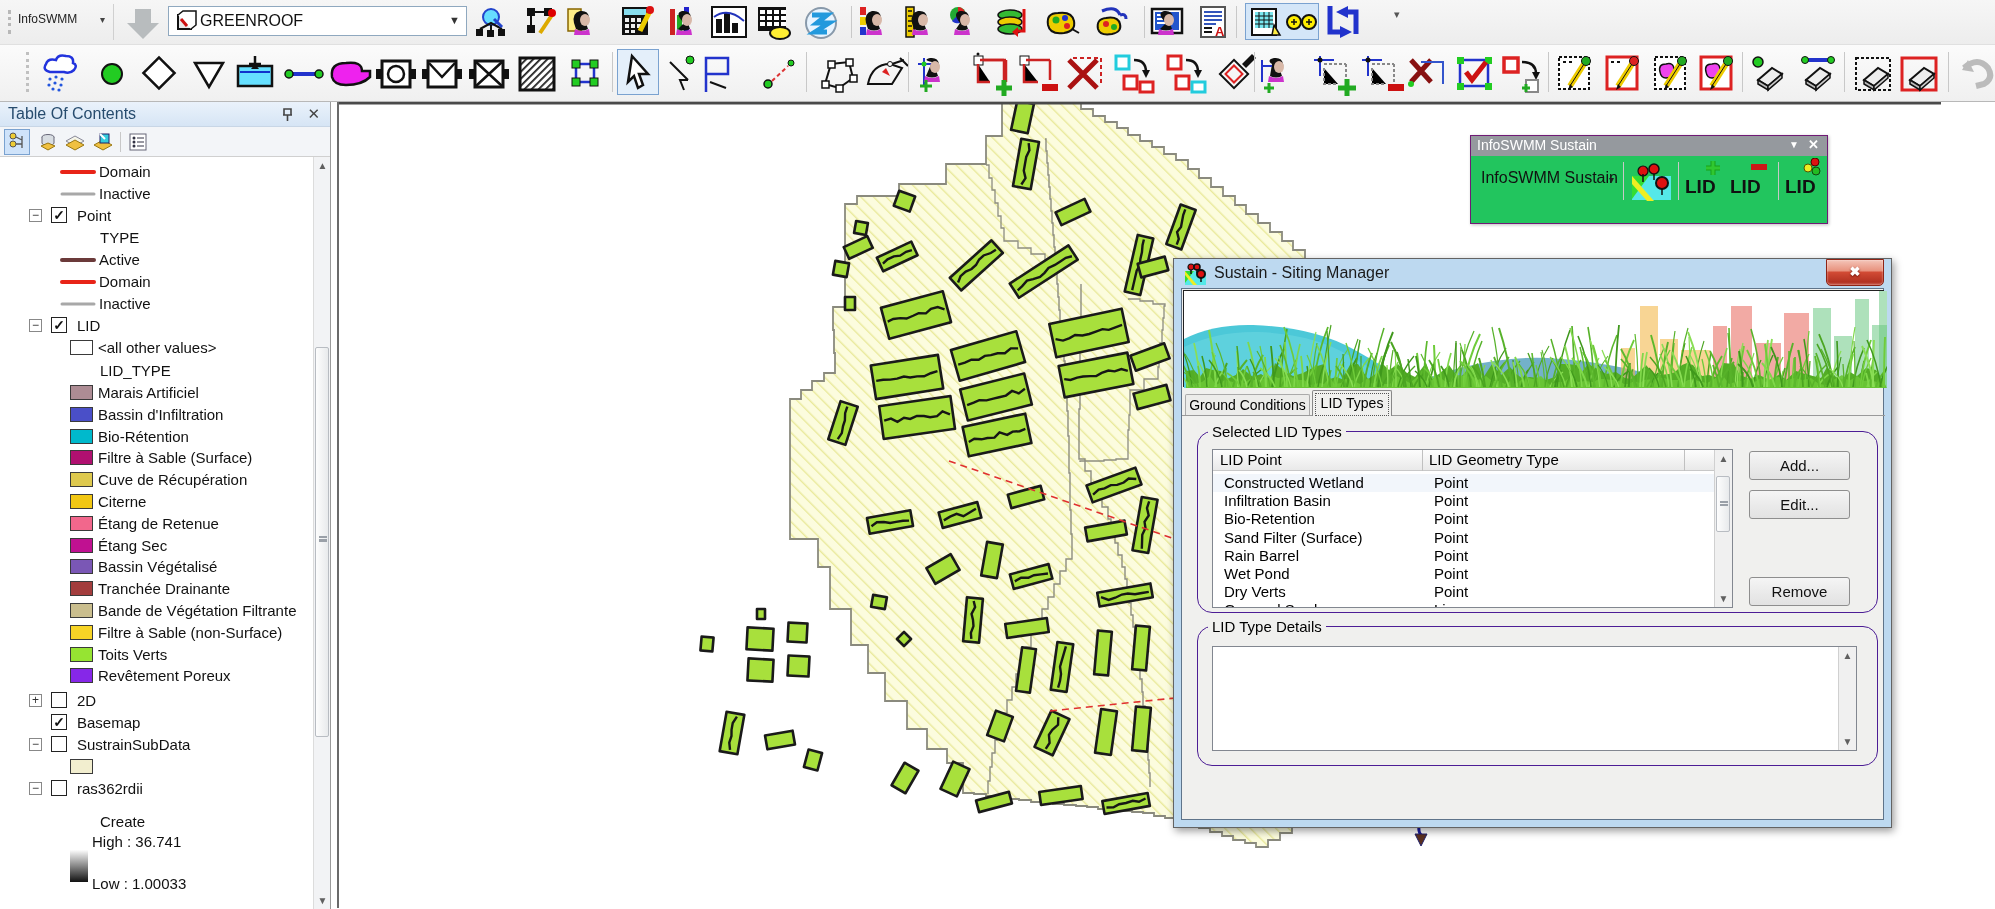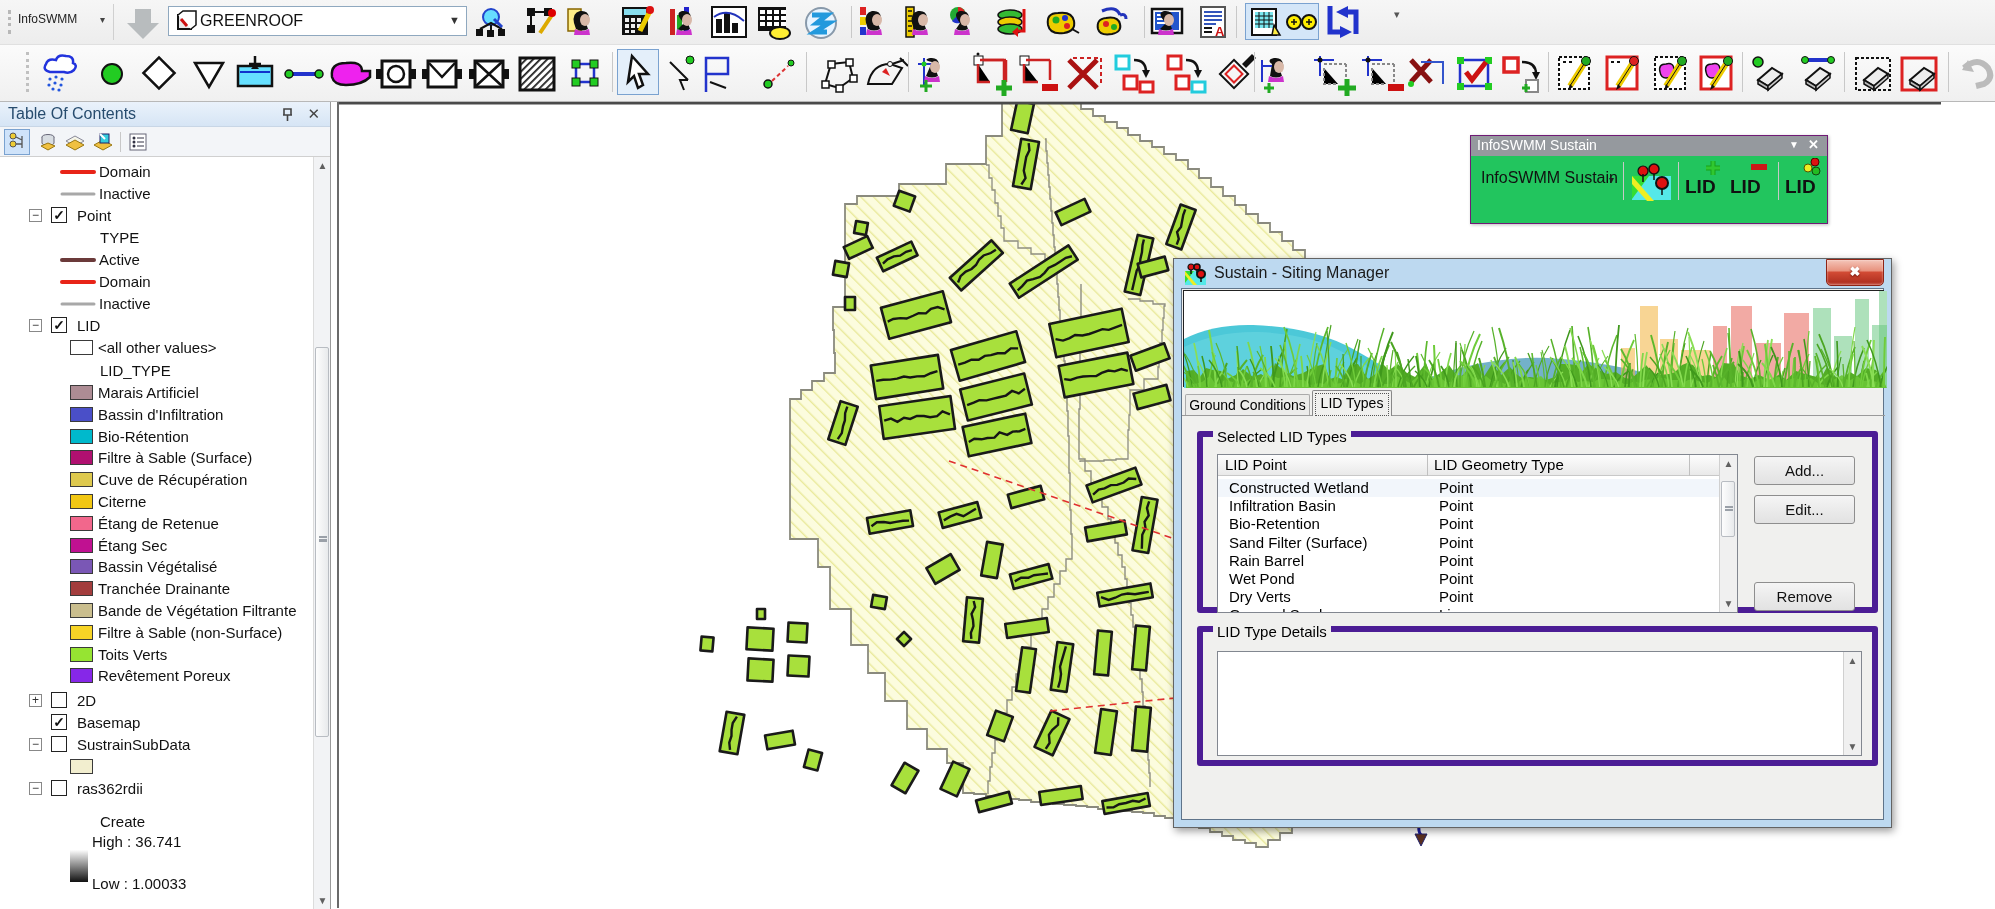--- a/index.html
+++ b/index.html
@@ -16,21 +16,21 @@
 .cb{width:16px;height:16px;border:1.6px solid #222;background:#fff;font-size:14px;font-weight:bold;line-height:14px;text-align:center;top:2px!important}
 .sw{width:23px;height:15px;border:1.4px solid;background:#fff;top:3px!important}
 #tocsb{position:absolute;right:0;top:55px;width:17px;bottom:0;background:#f2f3f5;border-left:1px solid #dcdcdc}
 .sbthumb{position:absolute;left:1px;width:14px;background:linear-gradient(90deg,#fdfdfd,#e8eaec);border:1px solid #b8bcc2;border-radius:2px}
 .sbarr{position:absolute;left:2px;width:13px;height:13px;color:#606060;font-size:10px;text-align:center;line-height:13px}
 #sustainbar{position:absolute;left:1470px;top:135px;width:358px;height:89px;background:#22c55e;border:1px solid #701a75;box-shadow:1px 1px 3px rgba(0,0,0,.25)}
 #sbtitle{position:absolute;left:0;top:0;width:100%;height:20px;background:#95999e;color:#fff;font-size:14px;padding:1px 0 0 6px}
 #dlg{position:absolute;left:1173px;top:258px;width:719px;height:570px;background:#bdd9f0;border:1px solid #636363;border-radius:0;box-shadow:2px 3px 8px rgba(0,0,0,.4)}
 #dlgin{position:absolute;left:7px;top:29px;right:7px;bottom:7px;background:#f0f0ee;border:1px solid #5f748a}
 #dlgtitle{position:absolute;left:0;top:0;width:100%;height:29px;font-size:16px;color:#1a1a1a}
-.gb{position:absolute;border:6px solid #4c1d95;border-radius:3px}
+.gb{position:absolute;border:1px solid #4c1d95;border-radius:15px}
 .gb>label{position:absolute;top:-9px;left:10px;background:#f0f0ee;padding:0 4px;font-size:15px}
 .btn{position:absolute;background:linear-gradient(#f5f5f5,#e9e9e9 60%,#e2e2e2);border:1px solid #8e8e8e;border-radius:3px;font-size:15px;text-align:center;color:#111}
 #dlg *{font-family:"Liberation Sans",sans-serif}
 .tab{position:absolute;font-size:15px;text-align:center;border:1px solid #9a9a9a;border-bottom:none;border-radius:2px 2px 0 0}
 </style></head><body>
 
 <div id="row1">
   <div style="position:absolute;left:8px;top:10px;width:3px;height:24px;border-left:3px dotted #b8b8b8"></div>
   <span style="position:absolute;left:18px;top:12px;font-size:12px;color:#222">InfoSWMM</span>
     <span style="position:absolute;left:100px;top:14px;font-size:10px;color:#444">▾</span>

